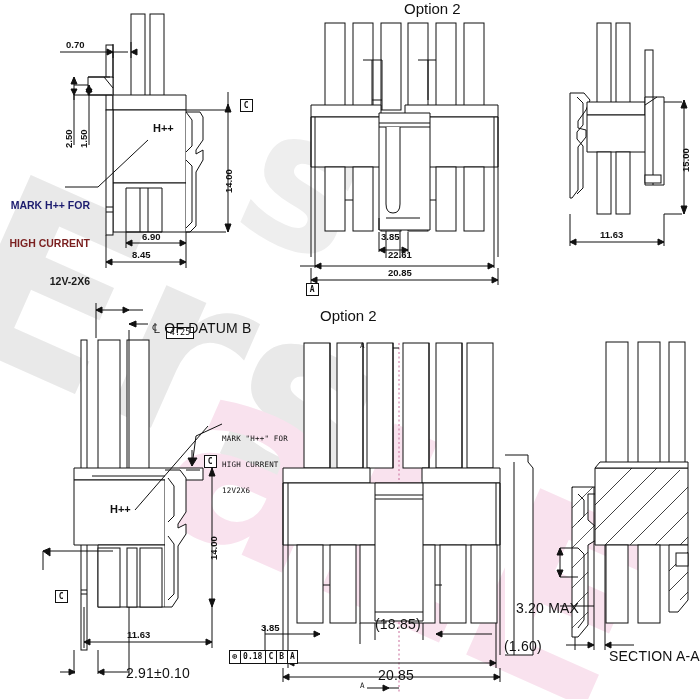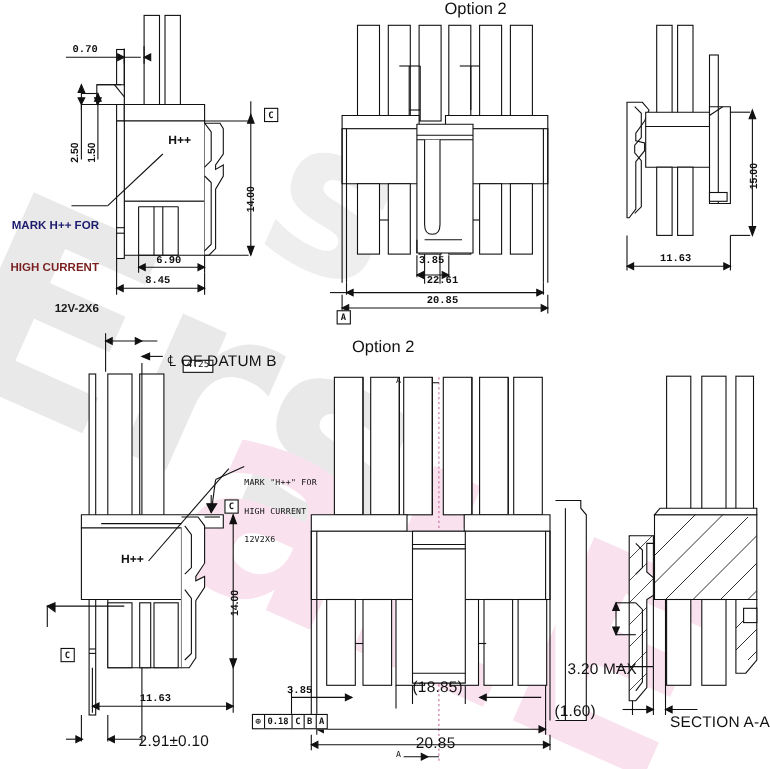--- a/index.html
+++ b/index.html
@@ -14,21 +14,21 @@
   .wm span{
     position:absolute;
     font-family:"DejaVu Sans", sans-serif;
     font-weight:700;
     white-space:nowrap;
     transform-origin:0 0;
   }
   .lbl{position:absolute;white-space:pre;line-height:1.15;}
   .cadtxt{font-family:Liberation Sans, sans-serif;font-size:14px;color:#111;letter-spacing:.2px;}
   .cadtxt-sm{font-family:"DejaVu Sans Mono", monospace;font-size:7.5px;color:#111;letter-spacing:.2px;}
-  .dimtxt{font-family:Liberation Mono, monospace;font-size:9.5px;font-weight:700;color:#111;}
+  .dimtxt{font-family:Liberation Sans, sans-serif;font-size:9.5px;font-weight:700;color:#111;}
   .dimtxt-v{font-family:"Liberation Sans", sans-serif;font-size:9.5px;font-weight:700;color:#111;
             transform:rotate(-90deg);transform-origin:0 0;}
   .opt{font-family:"Liberation Sans", sans-serif;font-size:15px;color:#111;}
   .note-color{font-family:"Liberation Sans", sans-serif;font-size:10.5px;font-weight:700;line-height:1.22;text-align:right;}
   .note-color .c1{color:#1b1b6e;}
   .note-color .c2{color:#7a1f1f;}
   .note-color .c3{color:#1b1b1b;}
   .hpp{font-family:"Liberation Sans", sans-serif;font-size:11px;font-weight:700;color:#111;}
   .fcf{display:inline-flex;align-items:stretch;border:1.1px solid #111;background:#fff;height:12px;}
   .fcf > div{display:flex;align-items:center;justify-content:center;border-right:1.1px solid #111;

